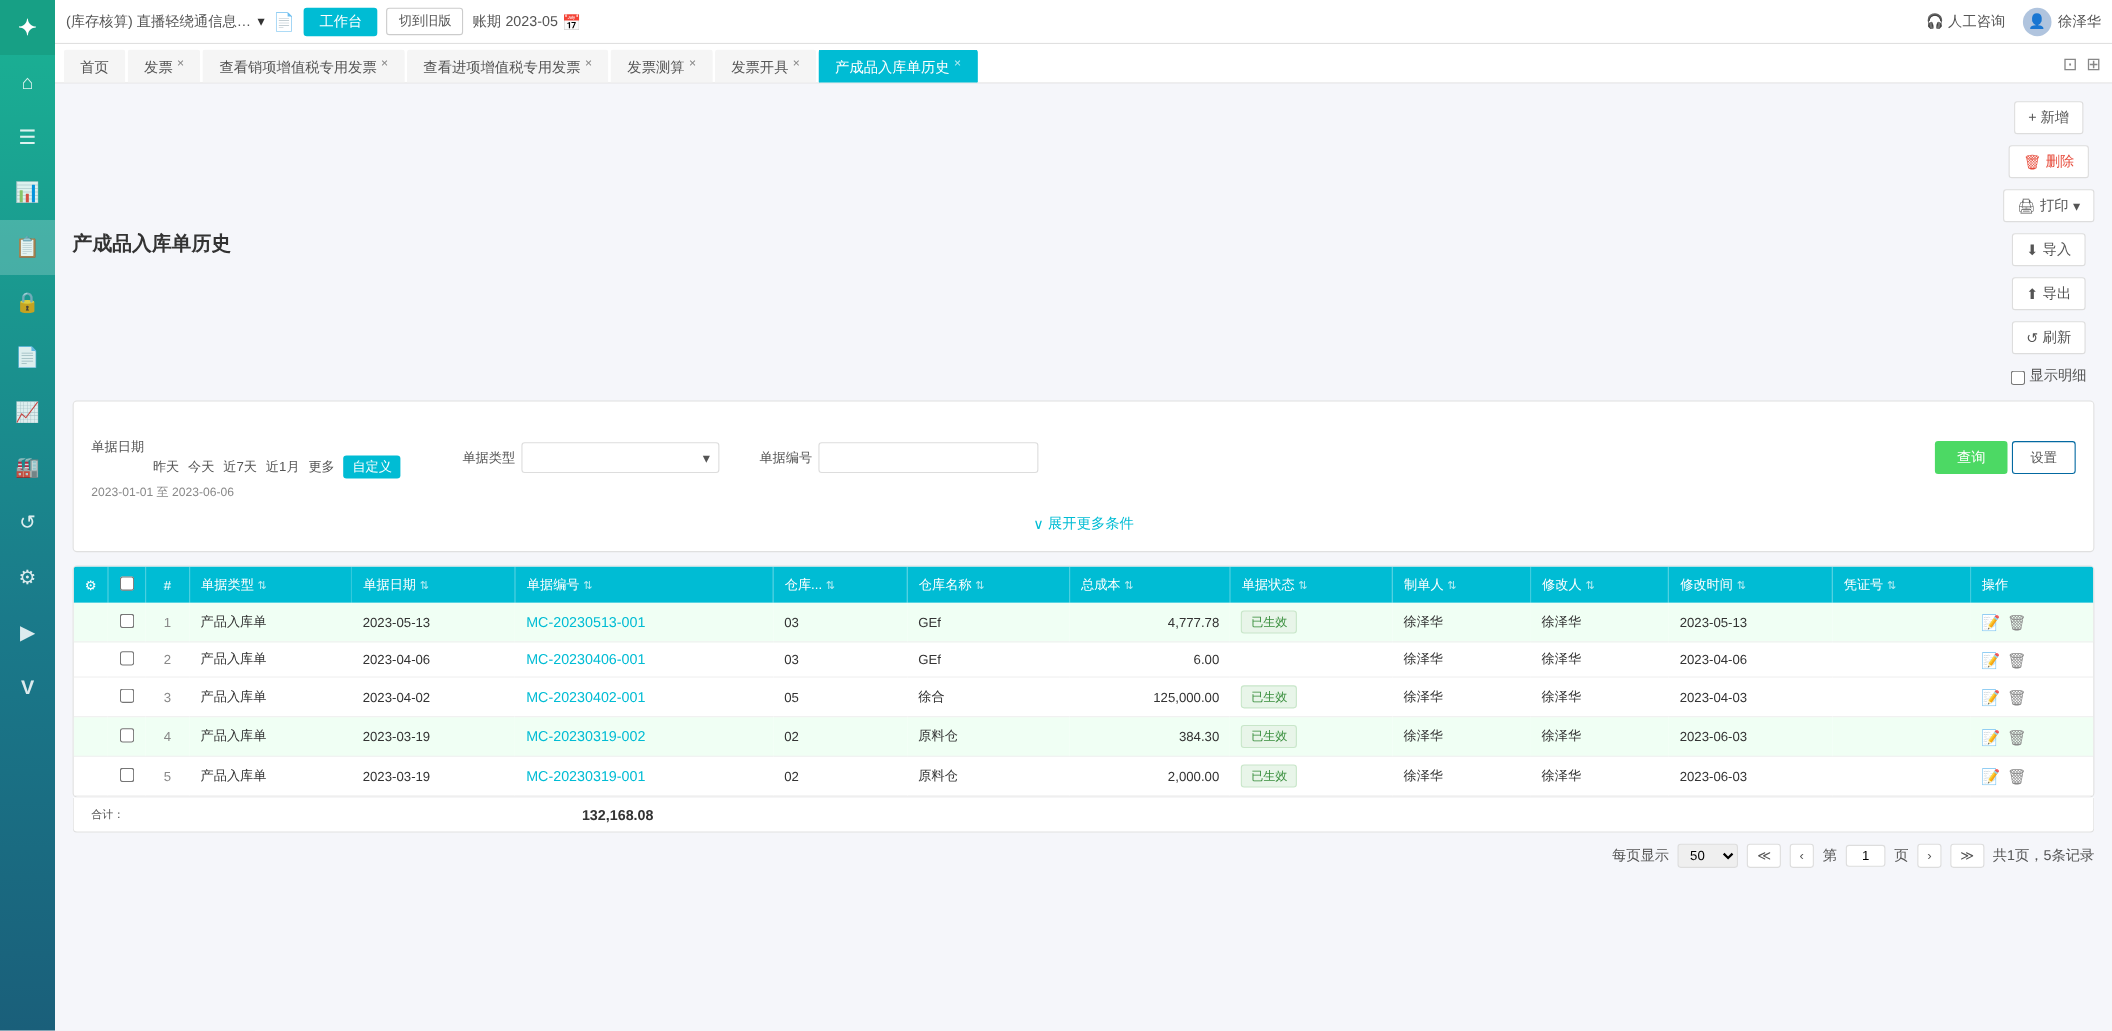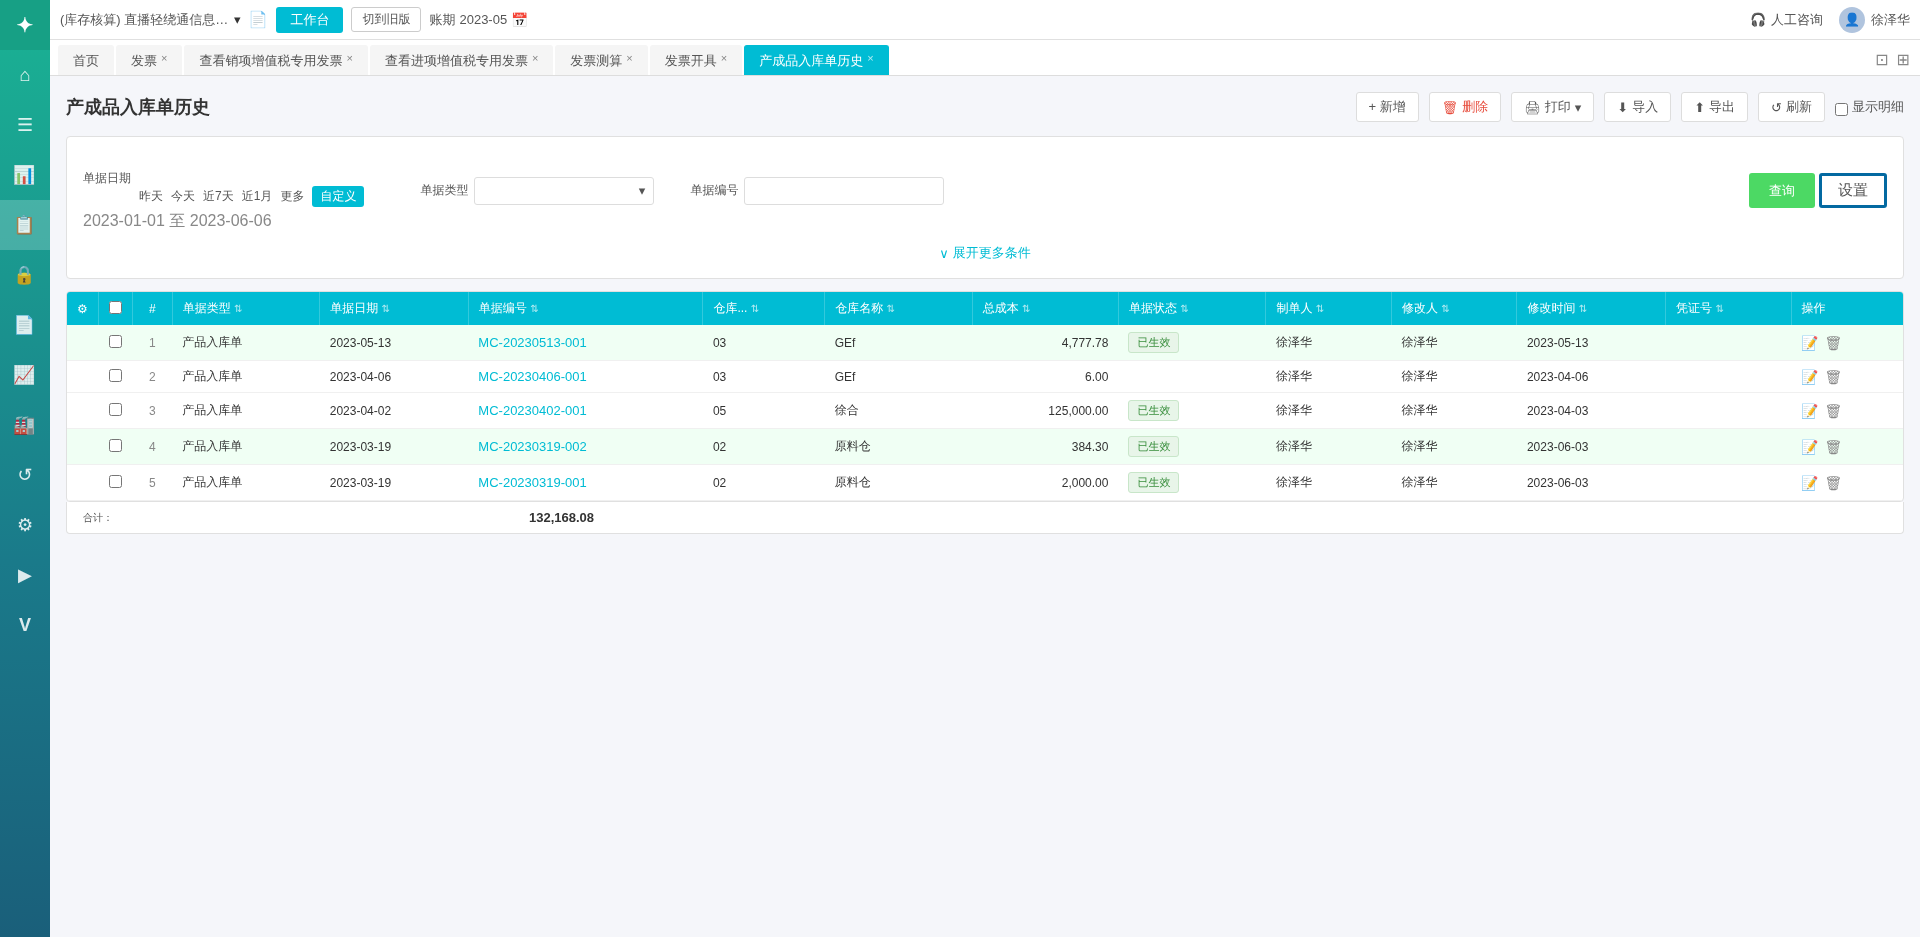--- a/index.html
+++ b/index.html
@@ -213,20 +213,21 @@
     }
     .page-title {
       font-size: 18px;
       font-weight: bold;
       color: #333;
     }
     .toolbar {
       display: flex;
       align-items: center;
       gap: 10px;
+      flex-direction: column;
     }
     .toolbar-btn {
       display: flex;
       align-items: center;
       gap: 4px;
       padding: 5px 12px;
       border: 1px solid #ddd;
       background: white;
       border-radius: 3px;
       cursor: pointer;
@@ -272,21 +273,21 @@
       cursor: pointer;
       margin-top: 37px;
     }
     .date-shortcut.custom {
       background: #00bcd4;
       color: white;
       padding: 2px 8px;
       border-radius: 3px;
     }
     .date-range-text {
-      font-size: 16px;
+      font-size: 11px;
       color: #888;
     }
     .filter-select {
       display: flex;
       align-items: center;
       gap: 6px;
     }
     .select-box {
       min-width: 180px;
       height: 28px;
@@ -326,25 +327,25 @@
       color: white;
       border: none;
       padding: 6px 20px;
       border-radius: 3px;
       cursor: pointer;
       font-size: 13px;
     }
     .btn-settings {
       background: white;
       color: #555;
-      border: 3px solid #0369a1;
+      border: 1px solid #0369a1;
       padding: 5px 16px;
       border-radius: 3px;
       cursor: pointer;
-      font-size: 15px;
+      font-size: 12px;
     }
     .query-btns {
       display: flex;
       flex-direction: row;
       gap: 4px;
       margin-left: auto;
     }
 
     
     .table-container {
@@ -755,15 +756,31 @@
     </tr>
           </tbody>
       </table>
     </div>
 
     <div class="table-footer">
       <span class="total-label">合计：</span>
       <span class="total-value" style="margin-left:400px;">132,168.08</span>
     </div>
 
+    <div class="pagination-bar">
+      <span>每页显示</span>
+      <select class="page-size-select">
+        <option>50</option>
+        <option>100</option>
+        <option>200</option>
+      </select>
+      <button class="page-nav-btn">≪</button>
+      <button class="page-nav-btn">‹</button>
+      <span>第</span>
+      <input class="page-input" value="1" style="">
+      <span>页</span>
+      <button class="page-nav-btn">›</button>
+      <button class="page-nav-btn">≫</button>
+      <span>共1页，5条记录</span>
+    </div>
 
   </div>
 </div>
 
 </body></html>

